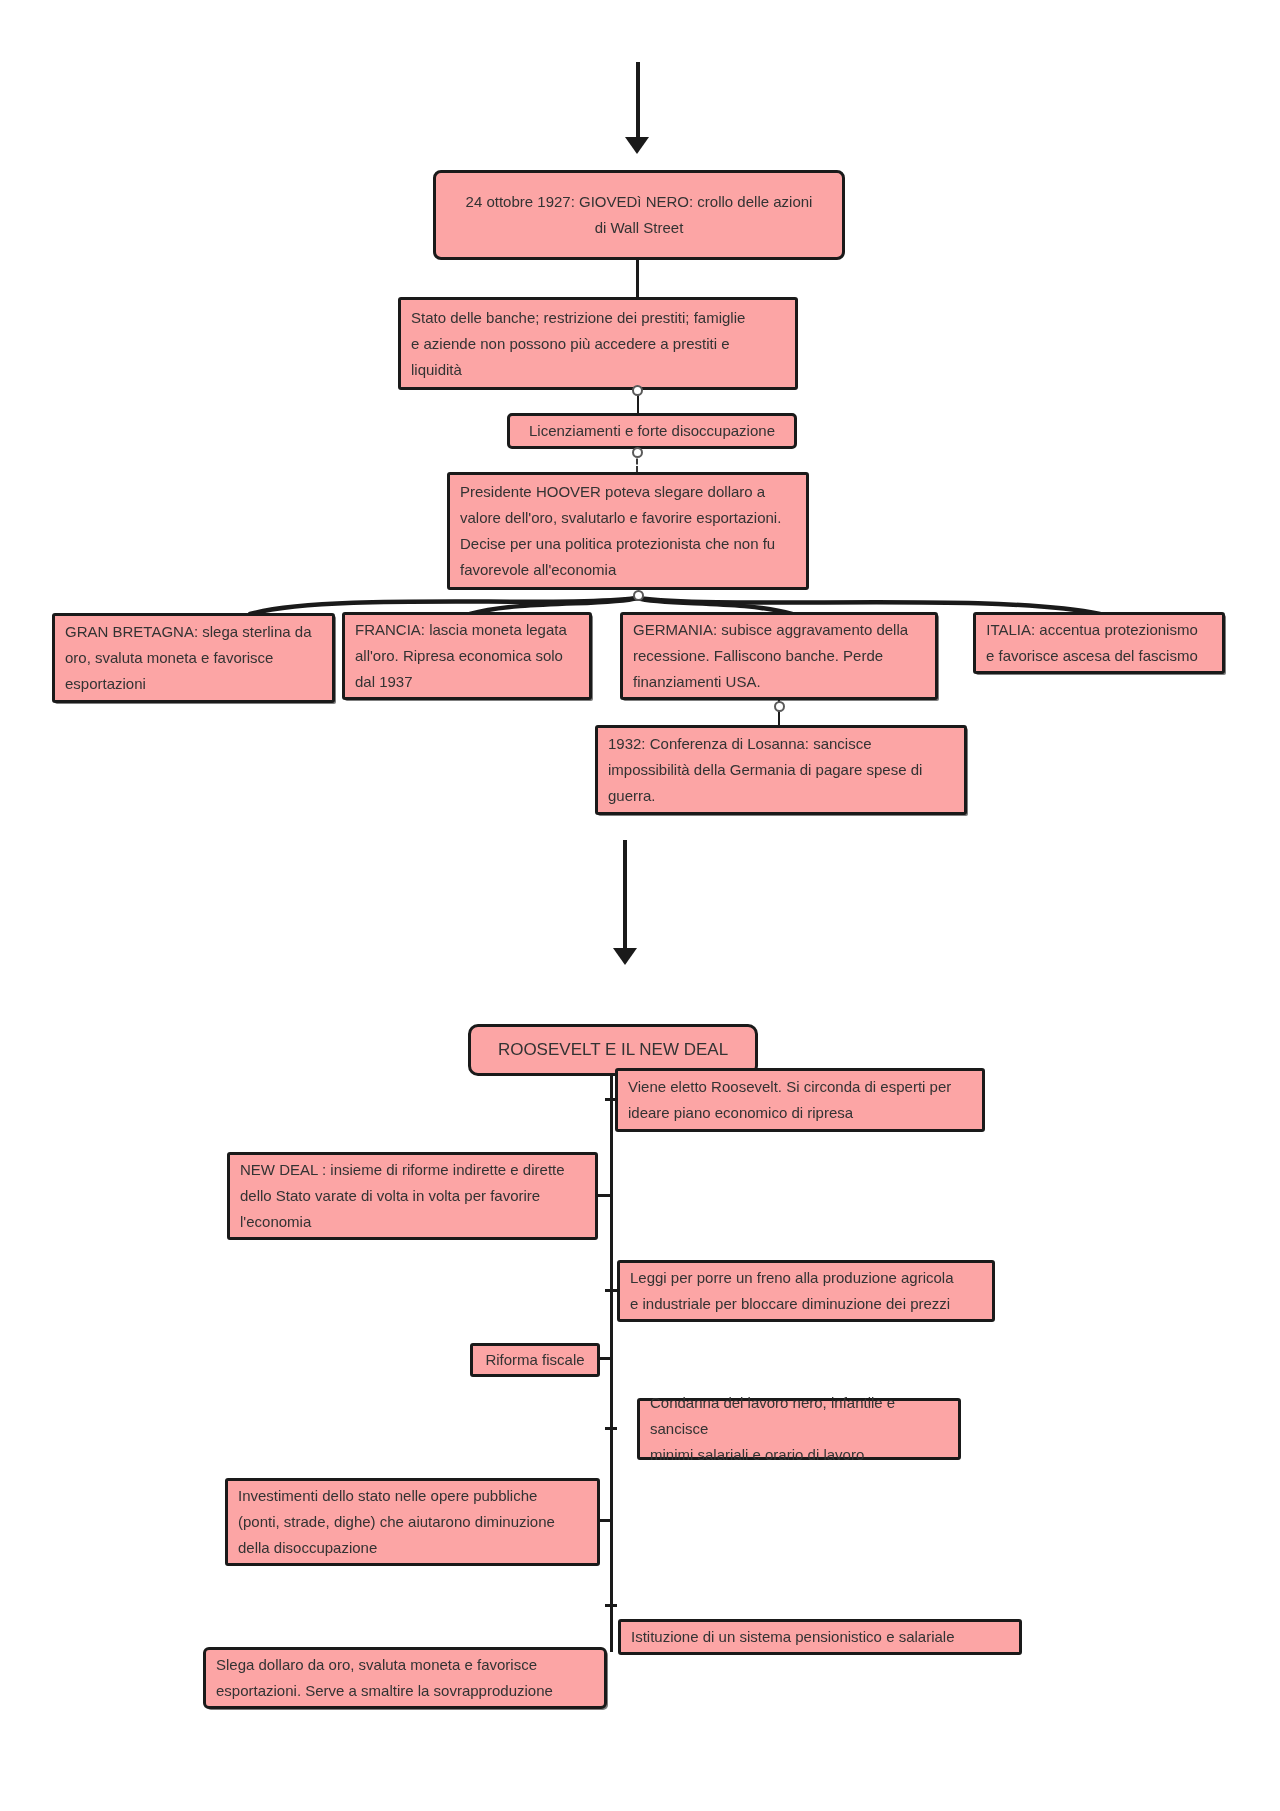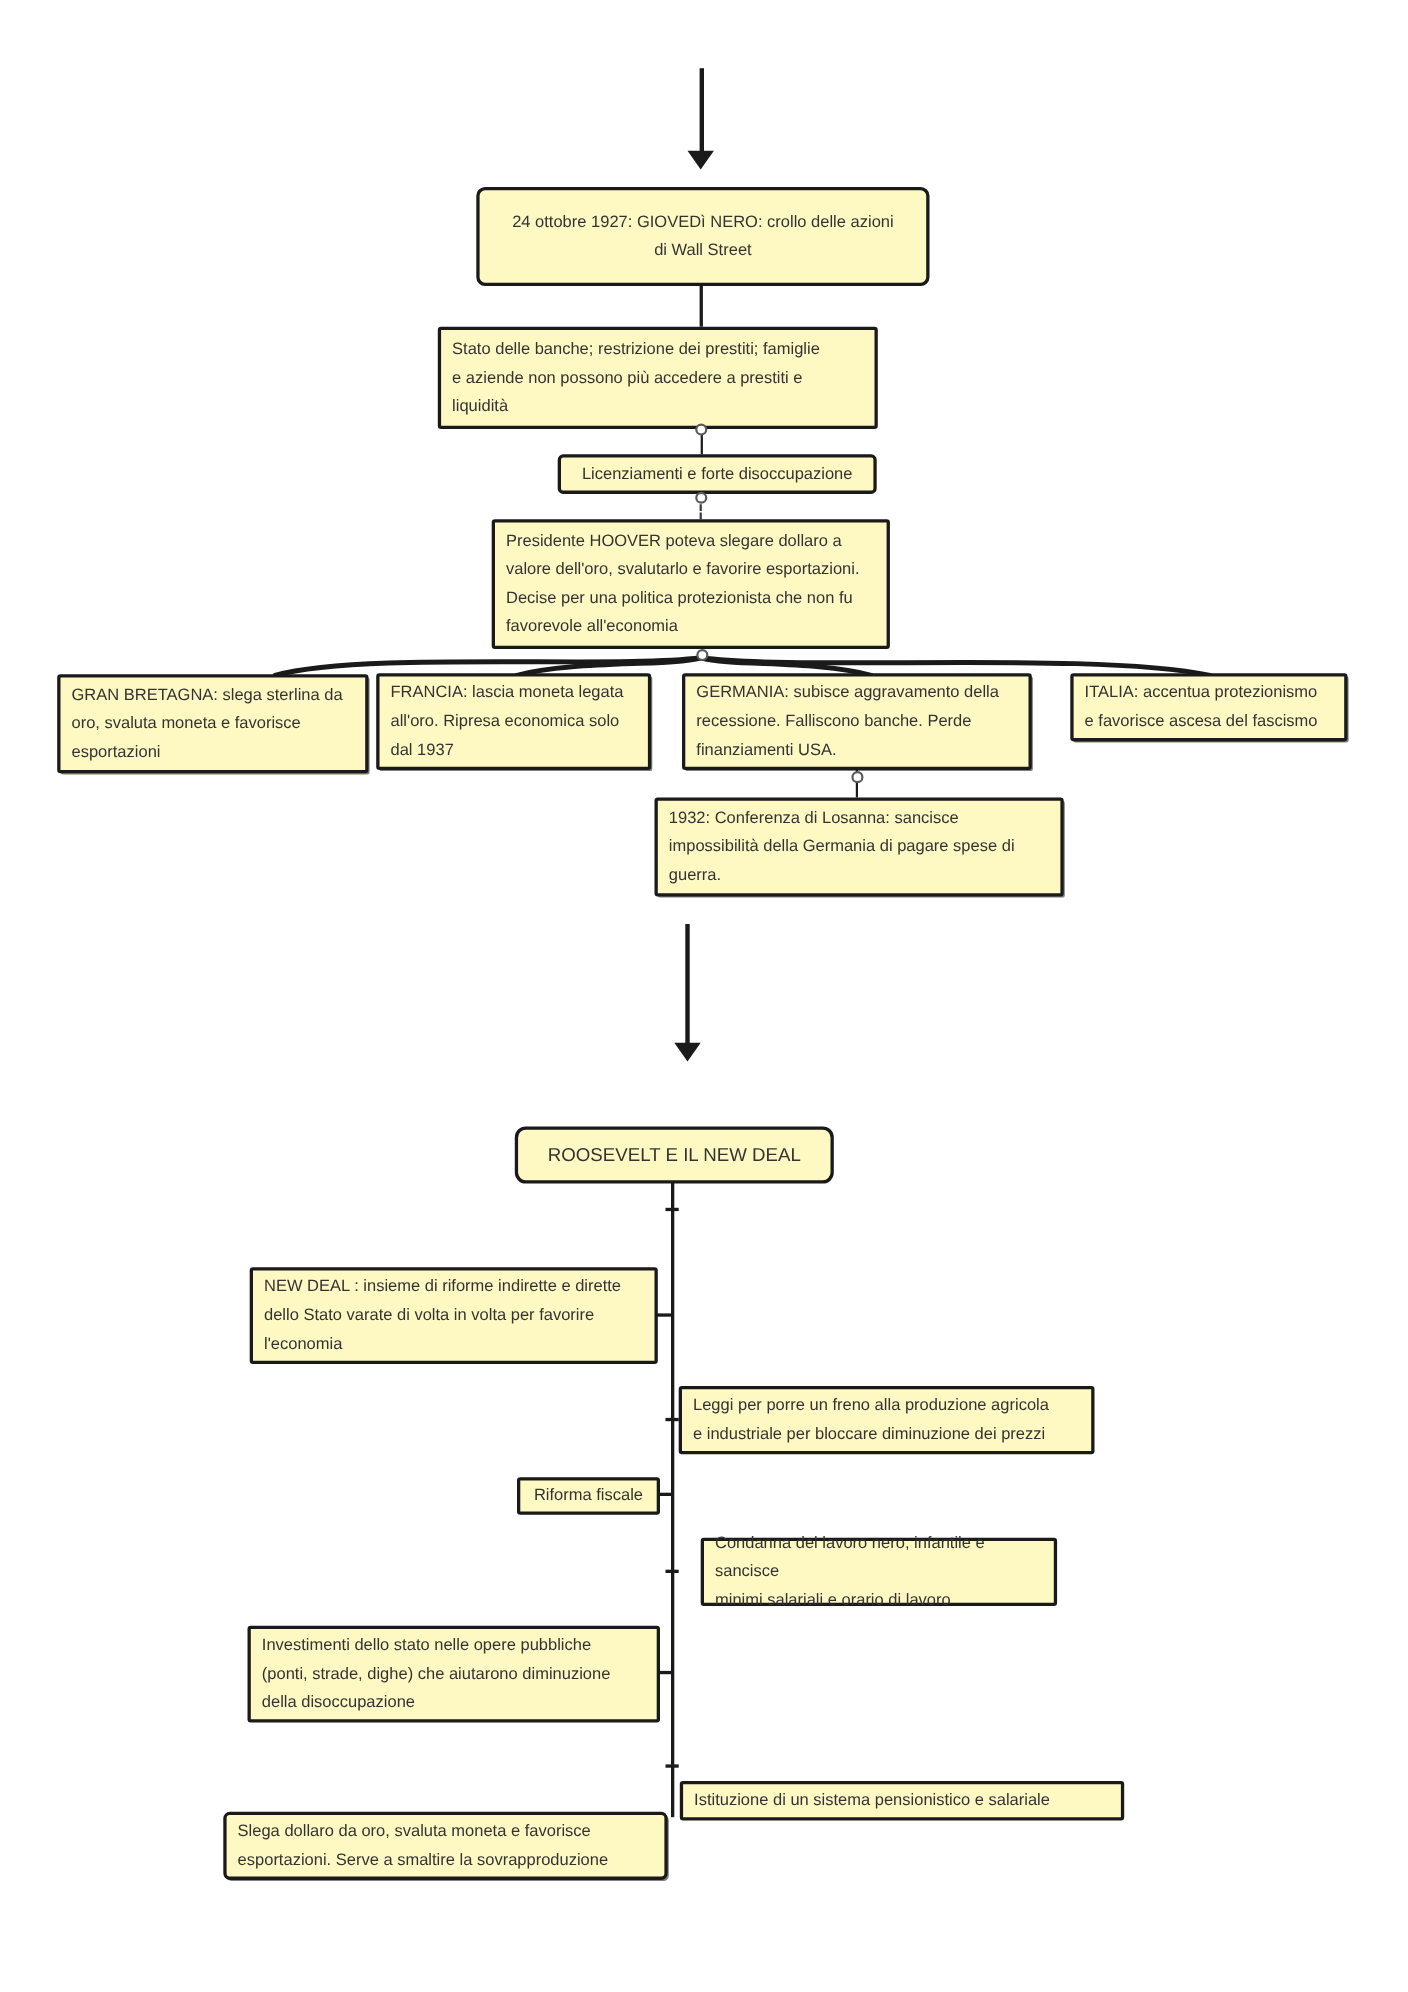--- a/index.html
+++ b/index.html
@@ -3,21 +3,21 @@
 <meta charset="utf-8">
 <style>
   html,body { margin:0; padding:0; background:#ffffff; }
   .canvas {
     position:relative; width:1280px; height:1811px; margin:0 auto;
     font-family:"Liberation Sans", sans-serif; color:#333333; background:#ffffff;
     overflow:hidden;
   }
   .node {
     position:absolute; box-sizing:border-box;
-    border:3px solid #1a1a1a; border-radius:3px; background:#fef9c3;
+    border:3px solid #1a1a1a; border-radius:3px; background:#fca5a5;
     display:flex; align-items:center; justify-content:flex-start;
     padding:2px 10px; font-size:15px; line-height:26px;
     white-space:pre-line; z-index:2;
   }
   .center { justify-content:center; text-align:center; }
   .shadow { box-shadow:2px 2px 0 -1px rgba(22,22,22,.55); }
   .conn { position:absolute; background:#1a1a1a; z-index:1; }
   .dashed { background:none; border-left:2px dashed #3a3a3a; }
   .ring {
     position:absolute; width:7px; height:7px; border:2px solid #5a5a5a;
@@ -31,21 +31,21 @@
   .fan { position:absolute; left:0; top:0; z-index:1; pointer-events:none; }
 
   
   .n-blackthursday { left:433px; top:170px;  width:412px; height:90px;  border-radius:8px; }
   .n-bankcrisis    { left:398px; top:297px;  width:400px; height:93px; }
   .n-layoffs       { left:497px; top:413px;  width:290px; height:36px;  border-radius:5px;margin-left:10px; }
   .n-hoover        { left:447px; top:472px;  width:362px; height:118px; }
   .n-gb            { left:52px;  top:613px;  width:283px; height:90px; }
   .n-fr            { left:342px; top:612px;  width:250px; height:88px; }
   .n-de            { left:620px; top:612px;  width:318px; height:88px; }
-  .n-it            { left:973px; top:612px;  width:252px; height:62px; }
+  .n-it            { left:973px; top:612px;  width:252px; height:62px;text-align:right; }
   .n-losanna       { left:595px; top:725px;  width:372px; height:90px; }
   .n-roosevelt     { left:468px; top:985px;  width:290px; height:52px;  border-radius:10px; font-size:17px;margin-top:39px; }
   .n-elected       { left:615px; top:1068px; width:370px; height:64px; }
   .n-newdeal       { left:227px; top:1152px; width:371px; height:88px; }
   .n-leggi         { left:617px; top:1260px; width:378px; height:62px; }
   .n-riforma       { left:470px; top:1343px; width:130px; height:34px;  padding:2px 8px; }
   .n-condanna      { left:591px; top:1398px; width:324px; height:62px;margin-left:46px; }
   .n-investimenti  { left:225px; top:1478px; width:375px; height:88px; }
   .n-istituzione   { left:618px; top:1588px; width:404px; height:36px;margin-top:31px; }
   .n-slega         { left:203px; top:1647px; width:404px; height:62px;  border-radius:6px; }
@@ -122,20 +122,22 @@
 impossibilità della Germania di pagare spese di
 guerra.</div>
 
   <div class="conn c-a2shaft"></div>
   <div class="arrowhead c-a2head"></div>
 
   <div class="node center n-roosevelt">ROOSEVELT E IL NEW DEAL</div>
   <div class="conn c-spine"></div>
 
   <div class="conn s-elected"></div>
+  <div class="node n-elected">Viene eletto Roosevelt. Si circonda di esperti per
+ideare piano economico di ripresa</div>
 
   <div class="conn s-newdeal"></div>
   <div class="node n-newdeal">NEW DEAL : insieme di riforme indirette e dirette
 dello Stato varate di volta in volta per favorire
 l'economia</div>
 
   <div class="conn s-leggi"></div>
   <div class="node n-leggi">Leggi per porre un freno alla produzione agricola
 e industriale per bloccare diminuzione dei prezzi</div>
 

